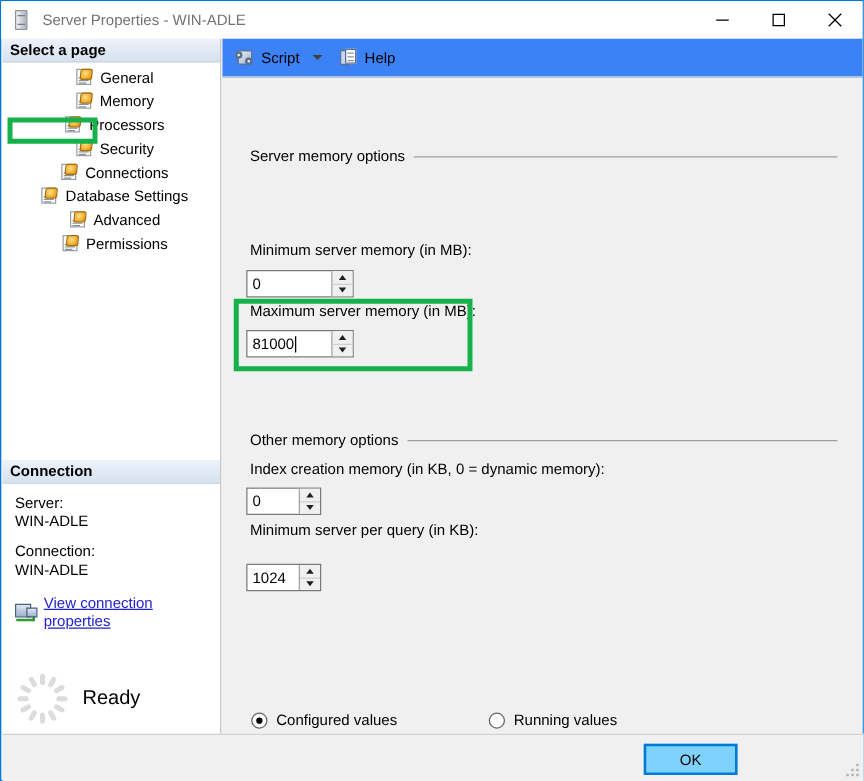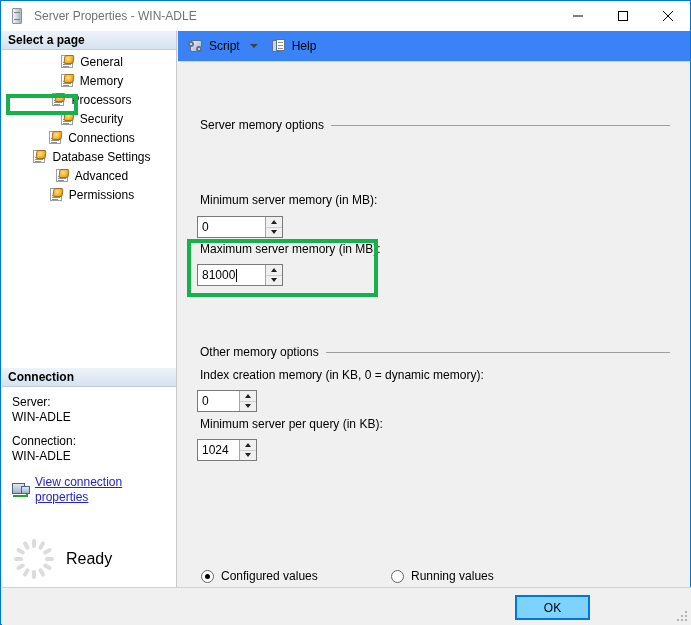--- a/index.html
+++ b/index.html
@@ -408,21 +408,21 @@
           <div>
               <span class="tri-up"></span>
             </div>
           <div>
               <span class="tri-dn"></span>
             </div>
         </span>
       </div>
 
       <div class="field-label" style="left:22px;top:355px;">Minimum server per query (in KB):</div>
-      <div class="spin" style="left:19px;top:377px;width:60px;">
+      <div class="spin" style="left:19px;top:389px;width:60px;">
         <span class="val">1024</span>
         <span class="btns">
           <div>
               <span class="tri-up"></span>
             </div>
           <div>
               <span class="tri-dn"></span>
             </div>
         </span>
       </div>

